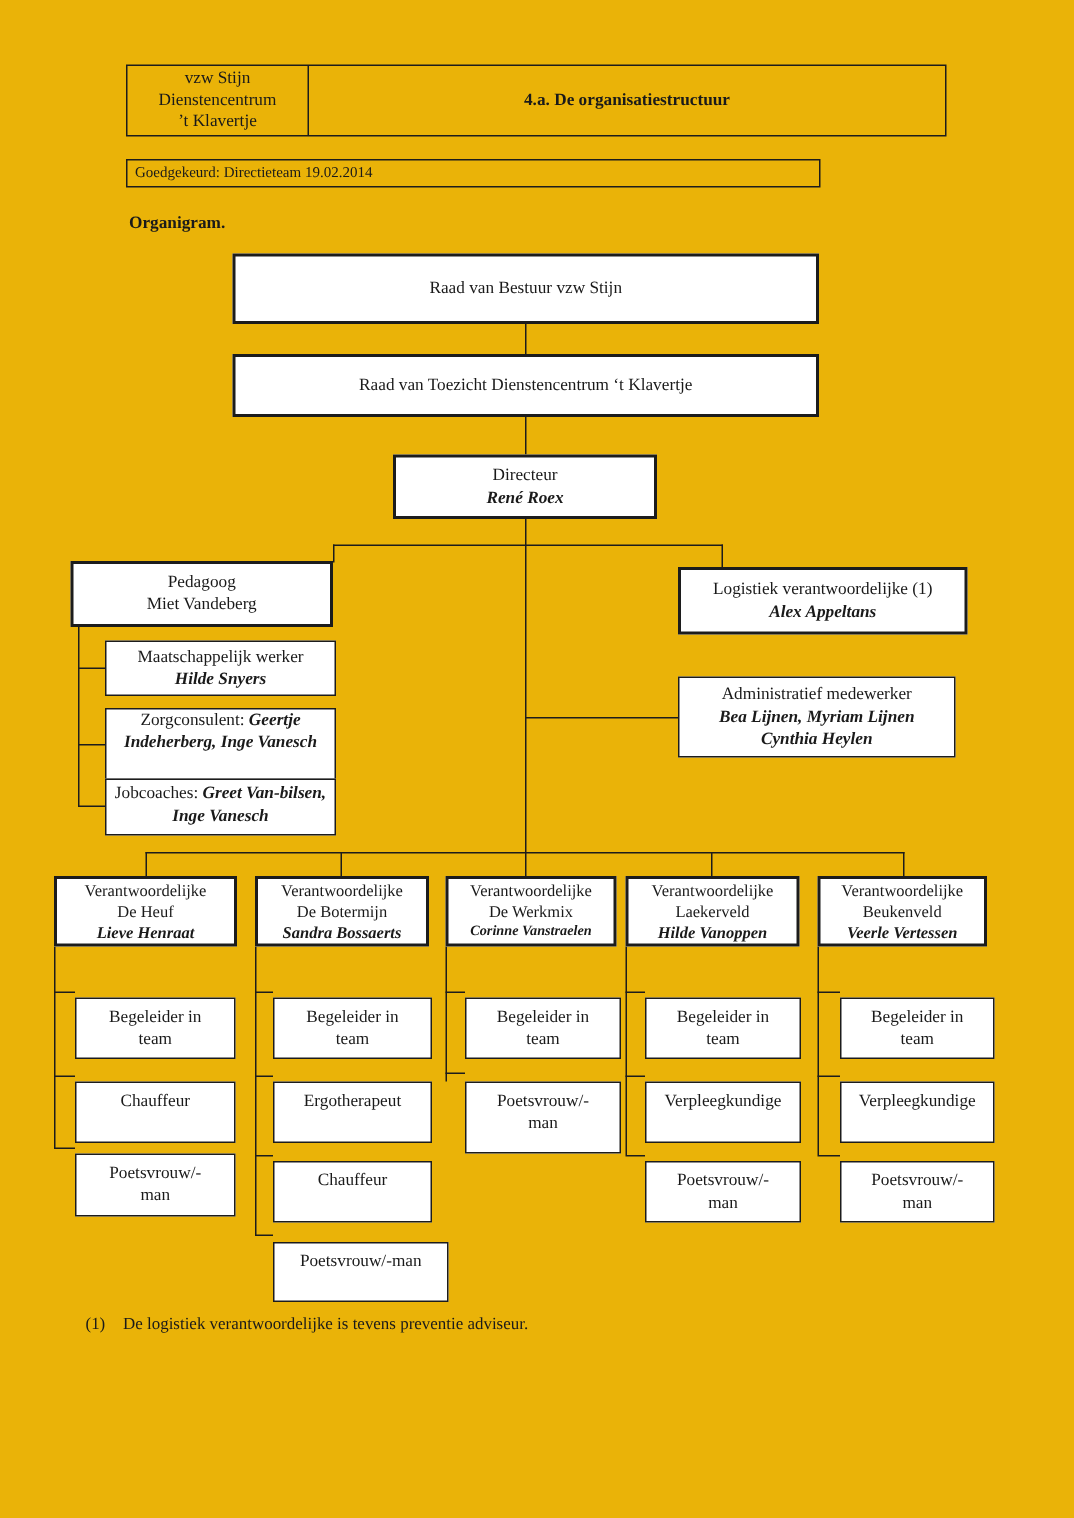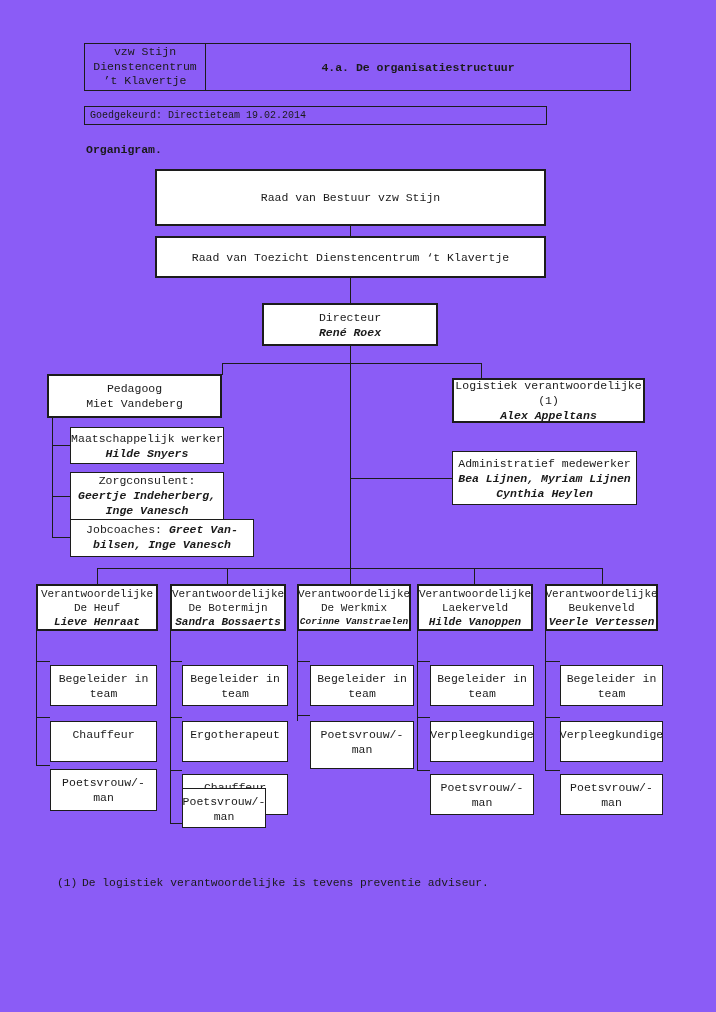--- a/index.html
+++ b/index.html
@@ -1,18 +1,18 @@
 <!DOCTYPE html>
 <html><head>
 <meta charset="utf-8">
 <style>
   html,body{margin:0;padding:0;background:#ffffff;}
   .page{
-    position:relative;width:716px;height:1012px;background:#8b5cf6;
-    font-family:Liberation Mono, monospace;color:#1a1a1a;overflow:hidden;
+    position:relative;width:716px;height:1012px;background:#eab308;
+    font-family:Liberation Serif, serif;color:#1a1a1a;overflow:hidden;
   }
   .box{
     position:absolute;box-sizing:border-box;background:#ffffff;
     border:1.5px solid #1c1c1c;display:flex;flex-direction:column;
     align-items:center;justify-content:center;text-align:center;
     font-size:11.5px;line-height:15px;
   }
   .b2{border-width:2px;}
   .b3{border-width:2.5px;}
   .sub{justify-content:flex-start;padding-top:5px;white-space:pre-line;margin-top:24px;}
@@ -100,21 +100,21 @@
   <div class="line" style="left:417px;top:631px;width:1px;height:139px"></div>
   <div class="line" style="left:417px;top:661px;width:13px;height:1px"></div>
   <div class="line" style="left:417px;top:717px;width:13px;height:1px"></div>
   <div class="line" style="left:417px;top:770px;width:13px;height:1px"></div>
 
   <div class="line" style="left:545px;top:631px;width:1px;height:139px"></div>
   <div class="line" style="left:545px;top:661px;width:15px;height:1px"></div>
   <div class="line" style="left:545px;top:717px;width:15px;height:1px"></div>
   <div class="line" style="left:545px;top:770px;width:15px;height:1px"></div>
 
-  <div class="box b2" style="left:155px;top:169px;width:391px;height:57px">Raad van Bestuur vzw Stijn</div>
+  <div class="box b2" style="left:155px;top:169px;width:391px;height:47px">Raad van Bestuur vzw Stijn</div>
 
   <div class="box b2" style="left:155px;top:236px;width:391px;height:42px">Raad van Toezicht Dienstencentrum ‘t Klavertje</div>
 
   <div class="box b3" style="left:262px;top:303px;width:176px;height:43px">
     <div>Directeur</div>
     <div class="name">René Roex</div>
   </div>
 
   <div class="box" style="left:70px;top:427px;width:154px;height:37px">
     <div>Maatschappelijk werker</div>
@@ -123,21 +123,21 @@
 
   <div class="box b3" style="left:47px;top:374px;width:175px;height:44px">
     <div>Pedagoog</div>
     <div>Miet Vandeberg</div>
   </div>
 
   <div class="box" style="left:70px;top:472px;width:154px;height:48px;display:block;padding:0 4px">
     <span>Zorgconsulent: </span><span class="name">Geertje Indeherberg, Inge Vanesch</span>
   </div>
 
-  <div class="box" style="left:70px;top:519px;width:184px;height:38px;display:block;padding:2px 4px">
+  <div class="box" style="left:70px;top:519px;width:154px;height:38px;display:block;padding:2px 4px">
     <span>Jobcoaches: </span><span class="name">Greet Van-bilsen, Inge Vanesch</span>
   </div>
 
   <div class="box b3" style="left:452px;top:378px;width:193px;height:45px">
     <div>Logistiek verantwoordelijke (1)</div>
     <div class="name">Alex Appeltans</div>
   </div>
 
   <div class="box" style="left:452px;top:451px;width:185px;height:54px">
     <div>Administratief medewerker</div>
@@ -174,21 +174,21 @@
   <div class="box sub" style="left:50px;top:641px;width:107px;height:41px">Begeleider in
 team</div>
   <div class="box sub" style="left:50px;top:697px;width:107px;height:41px">Chauffeur</div>
   <div class="box sub" style="left:50px;top:745px;width:107px;height:42px">Poetsvrouw/-
 man</div>
 
   <div class="box sub" style="left:182px;top:641px;width:106px;height:41px">Begeleider in
 team</div>
   <div class="box sub" style="left:182px;top:697px;width:106px;height:41px">Ergotherapeut</div>
   <div class="box sub" style="left:182px;top:750px;width:106px;height:41px">Chauffeur</div>
-  <div class="box sub" style="left:182px;top:764px;width:84px;height:40px">Poetsvrouw/-man</div>
+  <div class="box sub" style="left:182px;top:804px;width:117px;height:40px">Poetsvrouw/-man</div>
 
   <div class="box sub" style="left:310px;top:641px;width:104px;height:41px">Begeleider in
 team</div>
   <div class="box sub" style="left:310px;top:697px;width:104px;height:48px">Poetsvrouw/-
 man</div>
 
   <div class="box sub" style="left:430px;top:641px;width:104px;height:41px">Begeleider in
 team</div>
   <div class="box sub" style="left:430px;top:697px;width:104px;height:41px">Verpleegkundige</div>
   <div class="box sub" style="left:430px;top:750px;width:104px;height:41px">Poetsvrouw/-

